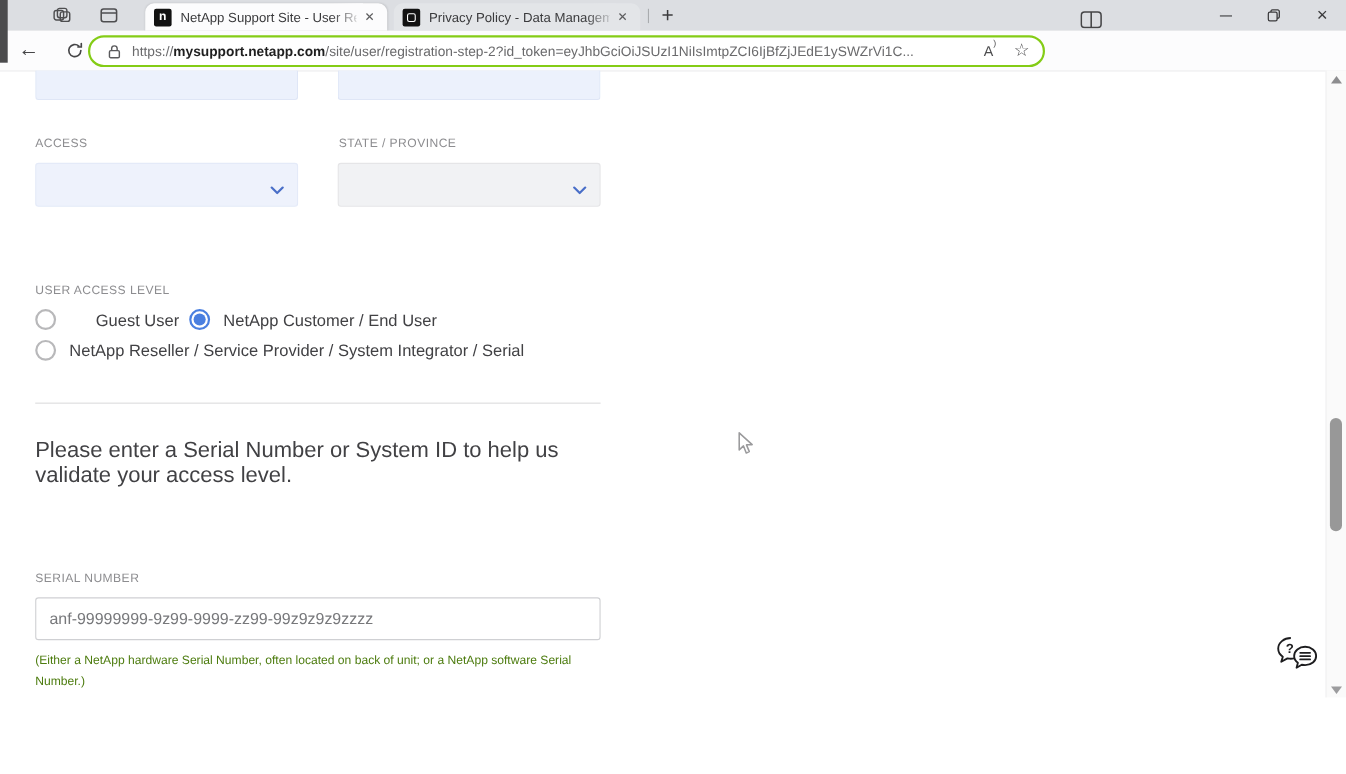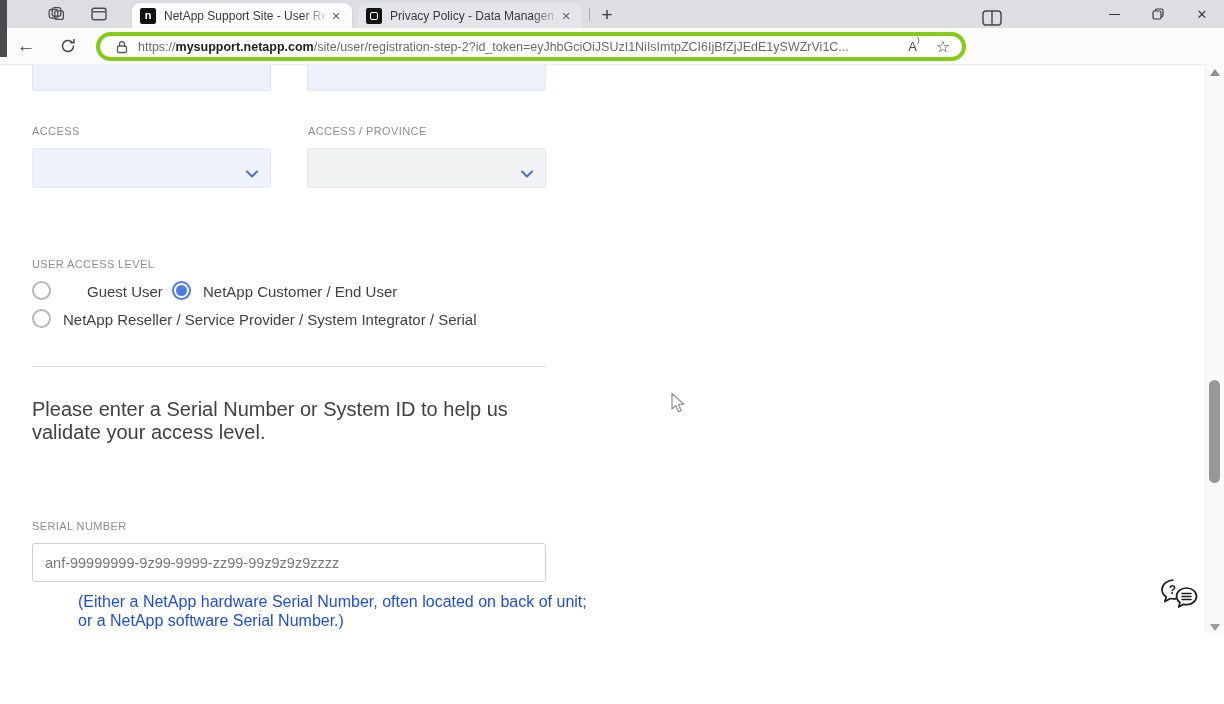--- a/index.html
+++ b/index.html
@@ -26,21 +26,21 @@
   .tab-close { flex:0 0 16px; margin-left:4px; font-size:11px; color:#5c5c5e; text-align:center; line-height:16px; cursor:pointer; z-index:3; }
   .tab-divider { top:8px; width:1px; height:13px; background:#a9abae; }
   .newtab { top:4px; width:24px; height:21px; font-size:19px; color:#3b3b3d; display:flex; align-items:center; justify-content:center; cursor:pointer; }
   .win-btn { top:0; width:44px; height:28px; display:flex; align-items:center; justify-content:center; color:#3b3b3d; cursor:pointer; }
   .min-glyph { width:11px; height:0; border-top:1.4px solid #3b3b3d; display:block; }
   .close-glyph { font-size:13px; }
 
   
   .toolbar { left:0; top:28px; width:1224px; height:37px; background:#fcfcfd; border-bottom:1px solid #ededee; }
   .nav-btn { top:5px; width:28px; height:26px; display:flex; align-items:center; justify-content:center; font-size:19px; color:#454547; cursor:pointer; }
-  .addr-pill { left:96px; top:4px; width:870px; height:29px; background:#ffffff; border:4px solid #84cc16; border-radius:15px; display:flex; align-items:center; padding:0 12px; }
+  .addr-pill { left:80px; top:4px; width:870px; height:29px; background:#ffffff; border:2px solid #84cc16; border-radius:15px; display:flex; align-items:center; padding:0 12px; }
   .addr-lock { flex:0 0 auto; margin:0 10px 0 4px; display:flex; }
   .addr-text { flex:1 1 auto; font-size:12.5px; color:#6a6a6c; white-space:nowrap; overflow:hidden; }
   .addr-host { color:#1f1f1f; font-weight:bold; }
   .pill-right { flex:0 0 auto; display:flex; align-items:center; gap:16px; margin-left:8px; }
   .read-aloud { font-size:13px; color:#4c4c4e; cursor:pointer; position:relative; }
   .read-aloud sup { font-size:8px; position:relative; top:-4px; }
   .star-icon { font-size:16px; color:#4c4c4e; cursor:pointer; line-height:1; }
   .split-btn { left:978px; top:6px; width:28px; height:24px; display:flex; align-items:center; justify-content:center; cursor:pointer; }
 
   
@@ -55,21 +55,21 @@
   .radio--sel { border-color:#4a7fe0; display:flex; align-items:center; justify-content:center; }
   .radio--sel .dot { width:11px; height:11px; border-radius:50%; background:#4a7fe0; }
   .radio-label { font-size:15px; color:#414144; white-space:nowrap; }
 
   .hr { height:1px; background:#dcdcdd; }
   .heading { font-size:15px; font-weight:bold; color:#2d2d30; }
   .para { font-size:20px; line-height:23px; color:#414144; }
   .note-label { font-weight:bold; color:#2d2d30; margin-right:4px; }
   .text-input { left:32px; top:543px; width:514px; height:39px; border:1px solid #cfd0d3; border-radius:3px; background:#fff;
                 font-family:"Liberation Sans","DejaVu Sans",sans-serif; font-size:14.5px; color:#77787b; padding:0 12px; outline:none; }
-  .help-text { font-size:16px; line-height:19px; color:#1d4ed8;margin-left:46px; }
+  .help-text { font-size:11px; line-height:19px; color:#4d7c0f; }
 
   
   .scroll-track { left:1205px; top:64px; width:19px; height:570px; background:#fafafa; border-left:1px solid #f0f0f1; }
   .scroll-thumb { left:1209px; top:380px; width:11px; height:103px; background:#989898; border-radius:5.5px; cursor:pointer; }
   .tri { width:0; height:0; cursor:pointer; }
   .tri-up { left:1210px; top:69px; border-left:5px solid transparent; border-right:5px solid transparent; border-bottom:7px solid #8d8d8f; }
   .tri-down { left:1210px; top:624px; border-left:5px solid transparent; border-right:5px solid transparent; border-top:7px solid #9c9c9e; }
 
   .chat-widget { left:1159px; top:577px; width:42px; height:40px; cursor:pointer; }
   .cursor { left:670px; top:392px; z-index:50; pointer-events:none; }
@@ -155,21 +155,21 @@
     <svg width="20" height="16" viewBox="0 0 20 16" fill="none" stroke="#454547" stroke-width="1.4">
       <rect x="1" y="1" width="18" height="14" rx="3"></rect>
       <line x1="10" y1="1" x2="10" y2="15"></line>
     </svg>
   </div>
 
   <div class="abs cut-input" style="left:32px; width:239px;"></div>
   <div class="abs cut-input" style="left:307px; width:239px;"></div>
 
   <div class="abs field-label" style="left:32px; top:125px;">ACCESS</div>
-  <div class="abs field-label" style="left:308px; top:125px;">ACCESS / PROVINCE</div>
+  <div class="abs field-label" style="left:308px; top:125px;">STATE / PROVINCE</div>
 
   <div class="abs dd dd--blue" style="left:32px;">
     <span class="chev">
       <svg width="14" height="9" viewBox="0 0 14 9" fill="none" stroke="#4a6fc8" stroke-width="2" stroke-linecap="round" stroke-linejoin="round">
           <polyline points="2,1.5 7,6.5 12,1.5"></polyline>
         </svg>
     </span>
   </div>
   <div class="abs dd dd--gray" style="left:307px;">
     <span class="chev">

